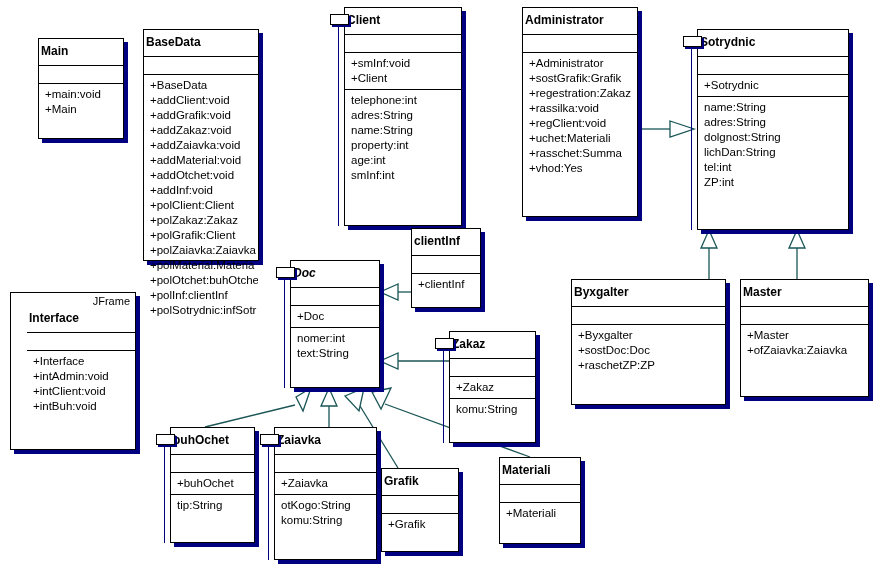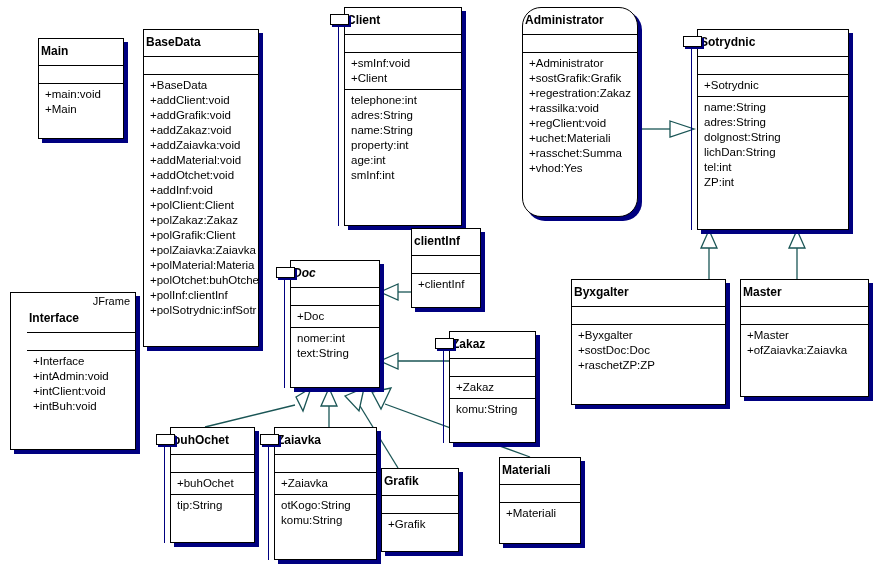--- a/index.html
+++ b/index.html
@@ -123,21 +123,21 @@
       <div class="uml-class" style="left: 38px; top: 38px; width: 86px; height: 101px;">
         <div class="uml-compartment">
           <div class="cls-title">Main</div>
         </div>
         <div class="uml-compartment cls-empty"></div>
         <div class="uml-compartment members last">
           <div class="member">+main:void</div>
           <div class="member">+Main</div>
         </div>
       </div>
-      <div class="uml-class" style="left: 143px; top: 29px; width: 116px; height: 318px;">
+      <div class="uml-class" style="left: 143px; top: 29px; width: 116px; height: 232px;">
         <div class="uml-compartment">
           <div class="cls-title">BaseData</div>
         </div>
         <div class="uml-compartment cls-empty"></div>
         <div class="uml-compartment members last">
           <div class="member">+BaseData</div>
           <div class="member">+addClient:void</div>
           <div class="member">+addGrafik:void</div>
           <div class="member">+addZakaz:void</div>
           <div class="member">+addZaiavka:void</div>
@@ -180,21 +180,21 @@
           <div class="member">telephone:int</div>
           <div class="member">adres:String</div>
           <div class="member">name:String</div>
           <div class="member">property:int</div>
           <div class="member">age:int</div>
           <div class="member">smInf:int</div>
         </div>
       </div>
       <div class="port" style="left: 330px; top: 14px;"></div>
       <div style="position: absolute; left: 338px; top: 23px; width: 1px; height: 203px; background: rgb(0, 0, 128); z-index: 4;"></div>
-      <div class="uml-class" style="left: 522px; top: 7px; width: 116px; height: 210px; border-radius: 19px;">
+      <div class="uml-class" style="left: 522px; top: 7px; width: 116px; height: 210px;">
         <div class="uml-compartment">
           <div class="cls-title">Administrator</div>
         </div>
         <div class="uml-compartment cls-empty"></div>
         <div class="uml-compartment members last">
           <div class="member">+Administrator</div>
           <div class="member">+sostGrafik:Grafik</div>
           <div class="member">+regestration:Zakaz</div>
           <div class="member">+rassilka:void</div>
           <div class="member">+regClient:void</div>

